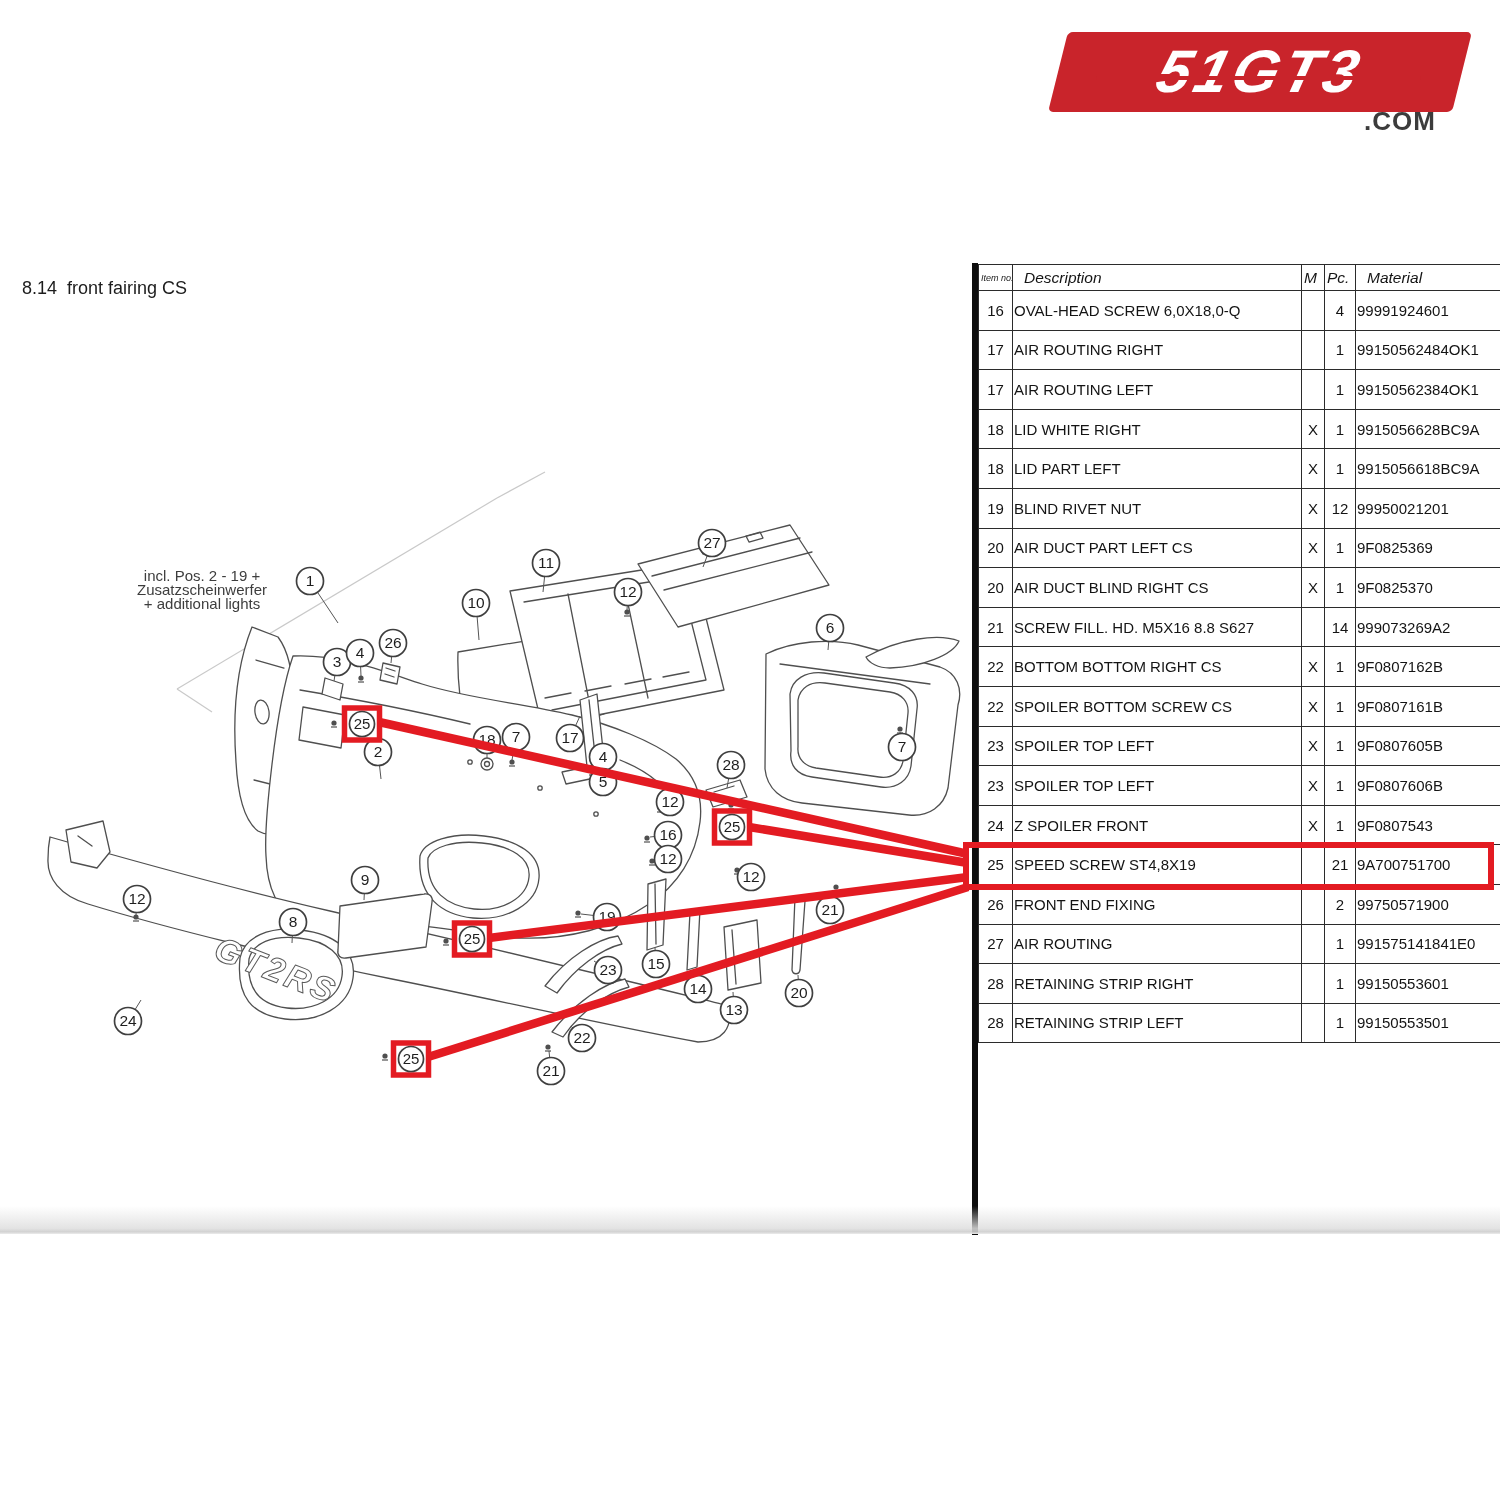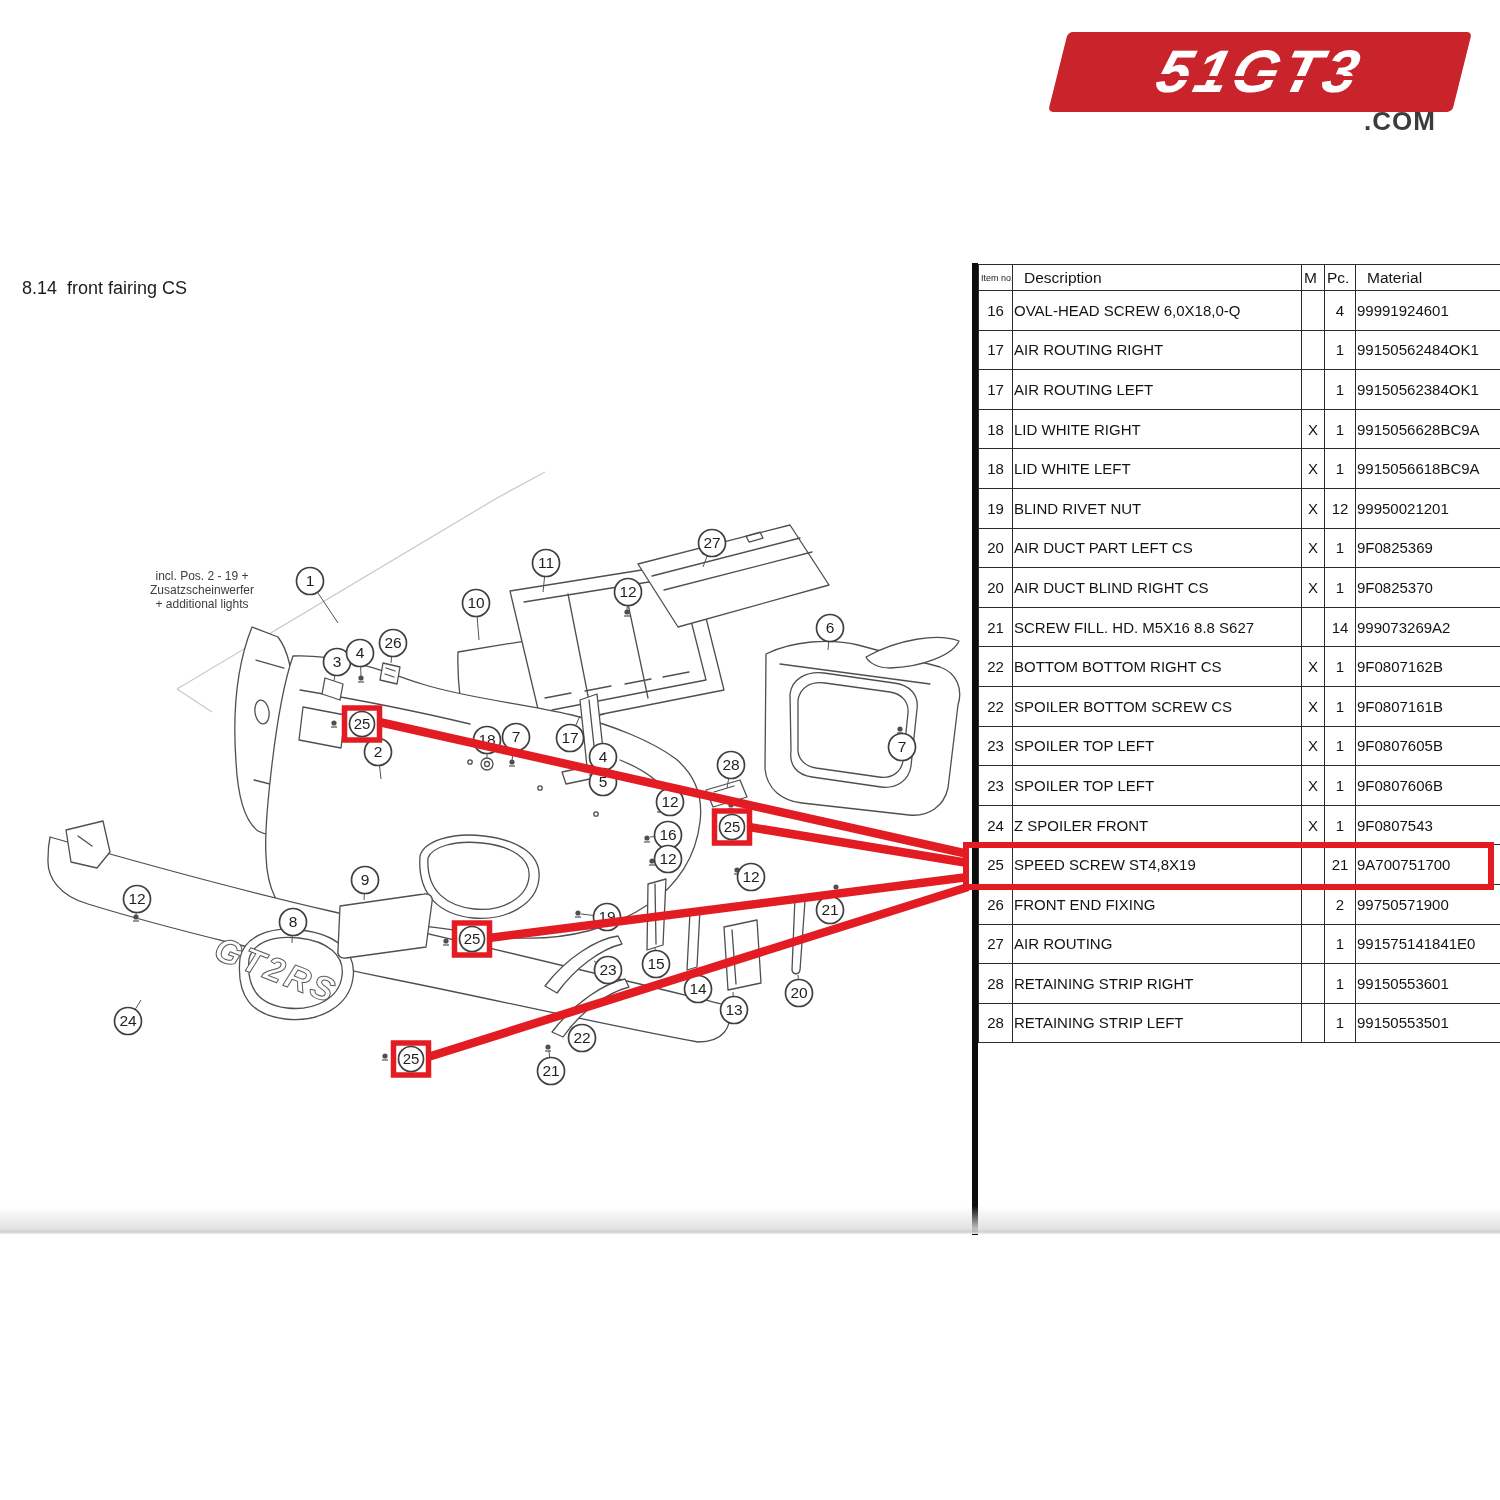--- a/index.html
+++ b/index.html
@@ -14,36 +14,36 @@
     transform:skewX(-14deg);border-radius:5px;display:flex;align-items:center;justify-content:center;
   }
   .logo-text{
     font-style:italic;font-weight:bold;font-size:60px;letter-spacing:4px;color:#ffffff;
     line-height:1;user-select:none;
   }
   .logo-slit{position:absolute;left:40px;right:40px;top:44px;height:4px;background:#c9242b;}
   .logo-tld{position:absolute;right:32px;top:76px;font-weight:bold;font-size:26px;color:#3c3c3c;letter-spacing:1px;}
   
   .page-title{position:absolute;left:22px;top:278px;font-size:18px;color:#1c1c1c;white-space:pre;}
-  .diagram-note{position:absolute;left:106px;top:569px;width:192px;font-size:12px;line-height:14px;color:#3d3d3d;text-align:center;}
+  .diagram-note{position:absolute;left:106px;top:569px;width:192px;font-size:15px;line-height:14px;color:#3d3d3d;text-align:center;}
   
   .v-divider{position:absolute;left:972px;top:263px;width:6px;height:972px;background:#0d0d0d;}
   .bottom-band{position:absolute;left:0;top:1206px;width:1500px;height:28px;
     background:linear-gradient(to bottom, rgba(240,240,240,0) 0%, rgba(222,222,222,0.85) 80%, rgba(205,205,205,0.9) 92%, rgba(236,236,236,1) 100%);}
   
   #art{position:absolute;left:0;top:0;width:1500px;height:1500px;}
   
   table.parts{
     position:absolute;left:978px;top:264px;width:560px;border-collapse:collapse;table-layout:fixed;
     font-size:15px;color:#141414;
   }
   table.parts th,table.parts td{border:1.5px solid #2b2b2b;overflow:hidden;white-space:nowrap;}
   table.parts thead tr{height:26px;}
   table.parts tbody tr{height:39.6px;}
-  th{font-weight:normal;text-align:left;}
+  th{font-weight:normal;text-align:left;font-style:italic;}
   .c-item{width:30px;}
   .c-desc{width:276px;}
   .c-m{width:19px;}
   .c-pc{width:27px;}
   .c-mat{width:208px;}
   th.c-item{font-size:9px;color:#222;padding-left:2px;}
   th.c-desc,th.c-mat{padding-left:11px;font-size:15.5px;}
   th.c-m,th.c-pc{text-align:left;padding-left:2px;font-size:15.5px;}
   td.c-item,td.c-m,td.c-pc{text-align:center;}
   td.c-desc,td.c-mat{}
@@ -413,21 +413,21 @@
       </tr>
       <tr>
         <td class="c-item">18</td>
         <td class="c-desc">LID WHITE RIGHT</td>
         <td class="c-m">X</td>
         <td class="c-pc">1</td>
         <td class="c-mat">9915056628BC9A</td>
       </tr>
       <tr>
         <td class="c-item">18</td>
-        <td class="c-desc">LID WHITE LEFT</td>
+        <td class="c-desc">LID PART LEFT</td>
         <td class="c-m">X</td>
         <td class="c-pc">1</td>
         <td class="c-mat">9915056618BC9A</td>
       </tr>
       <tr>
         <td class="c-item">19</td>
         <td class="c-desc">BLIND RIVET NUT</td>
         <td class="c-m">X</td>
         <td class="c-pc">12</td>
         <td class="c-mat">99950021201</td>

